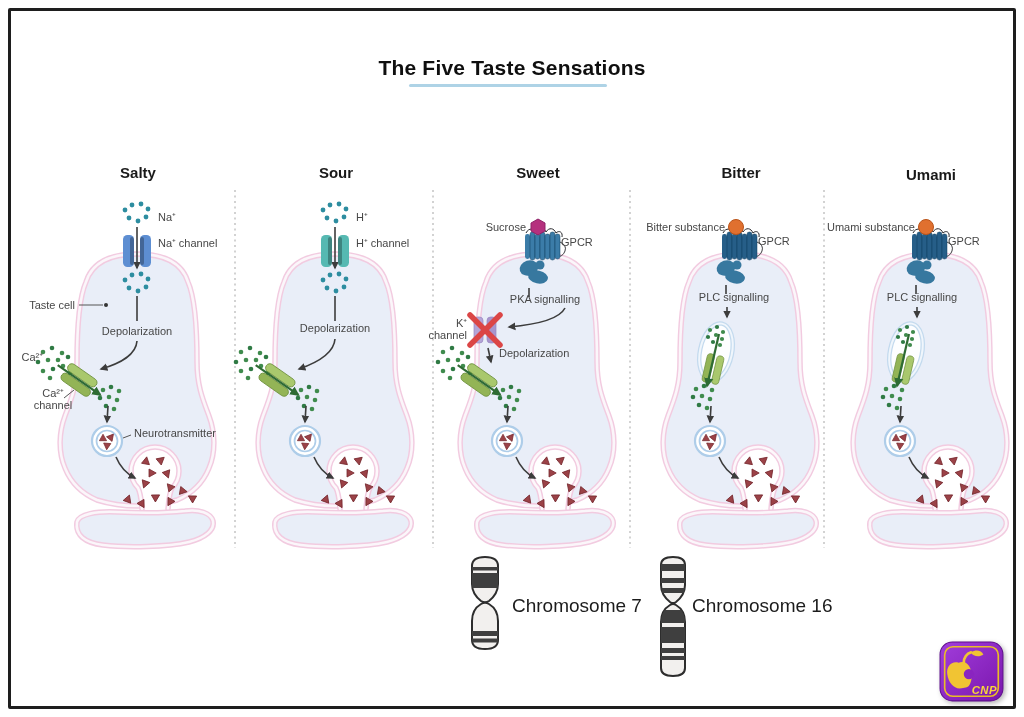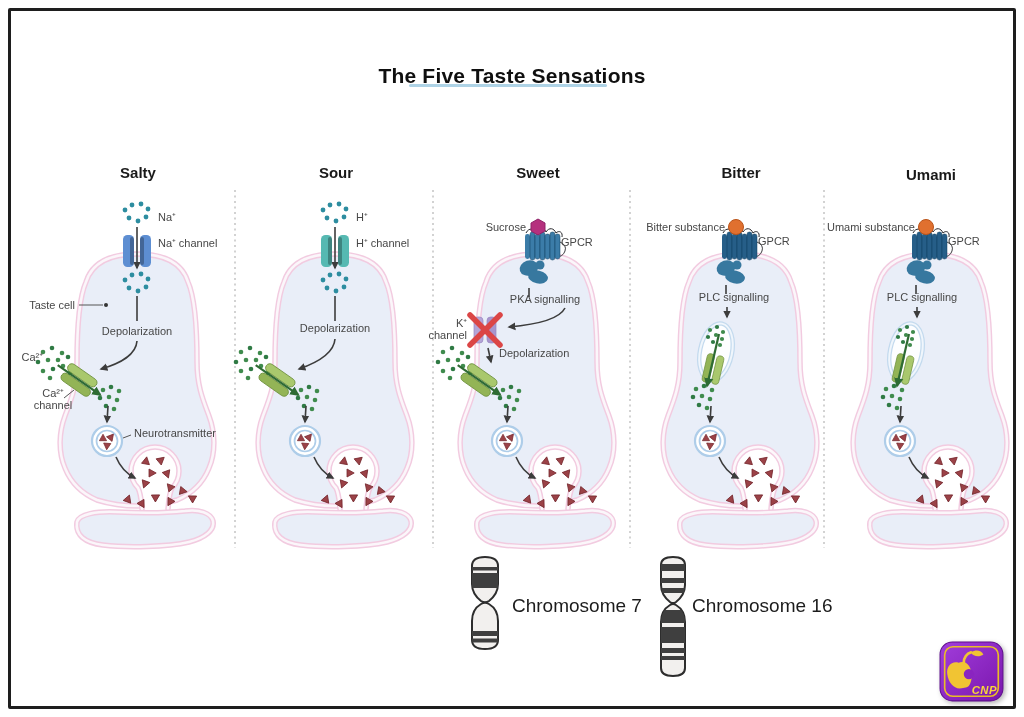--- a/index.html
+++ b/index.html
@@ -1,18 +1,18 @@
 <!DOCTYPE html>
 <html><head>
 <meta charset="utf-8">
 <style>
   html,body { margin:0; padding:0; background:#ffffff; }
   body { width:1024px; height:717px; position:relative; font-family:"Liberation Sans",sans-serif; overflow:hidden; }
   .frame { position:absolute; left:8px; top:8px; width:1002px; height:695px; border:3px solid #1e1e1e; border-radius:2px; background:#ffffff; }
-  .title-wrap { position:absolute; left:0; top:56px; width:1024px; text-align:center;margin-top:8px; }
+  .title-wrap { position:absolute; left:0; top:56px; width:1024px; text-align:center; }
   .title { font-size:21px; font-weight:bold; color:#0f0f0f; letter-spacing:0.2px; }
   .title-underline { position:absolute; left:409px; top:84px; width:198px; height:3px; background:#aed3e6; border-radius:2px; }
   svg.diagram { position:absolute; left:0; top:0; width:1024px; height:717px; }
 
   .lbl  { font-size:11px; fill:#474747; }
   .hdr  { font-size:15px; font-weight:bold; fill:#191919; }
   .chrlbl { font-size:19px; fill:#1c1c1c; }
   .logo-txt { font-size:11px; font-weight:bold; font-style:italic; fill:#f6d63a; letter-spacing:0.5px; }
 
   .mem  { fill:#e9eef8; stroke:#f2cbe0; stroke-width:5.5; stroke-linejoin:round; }

